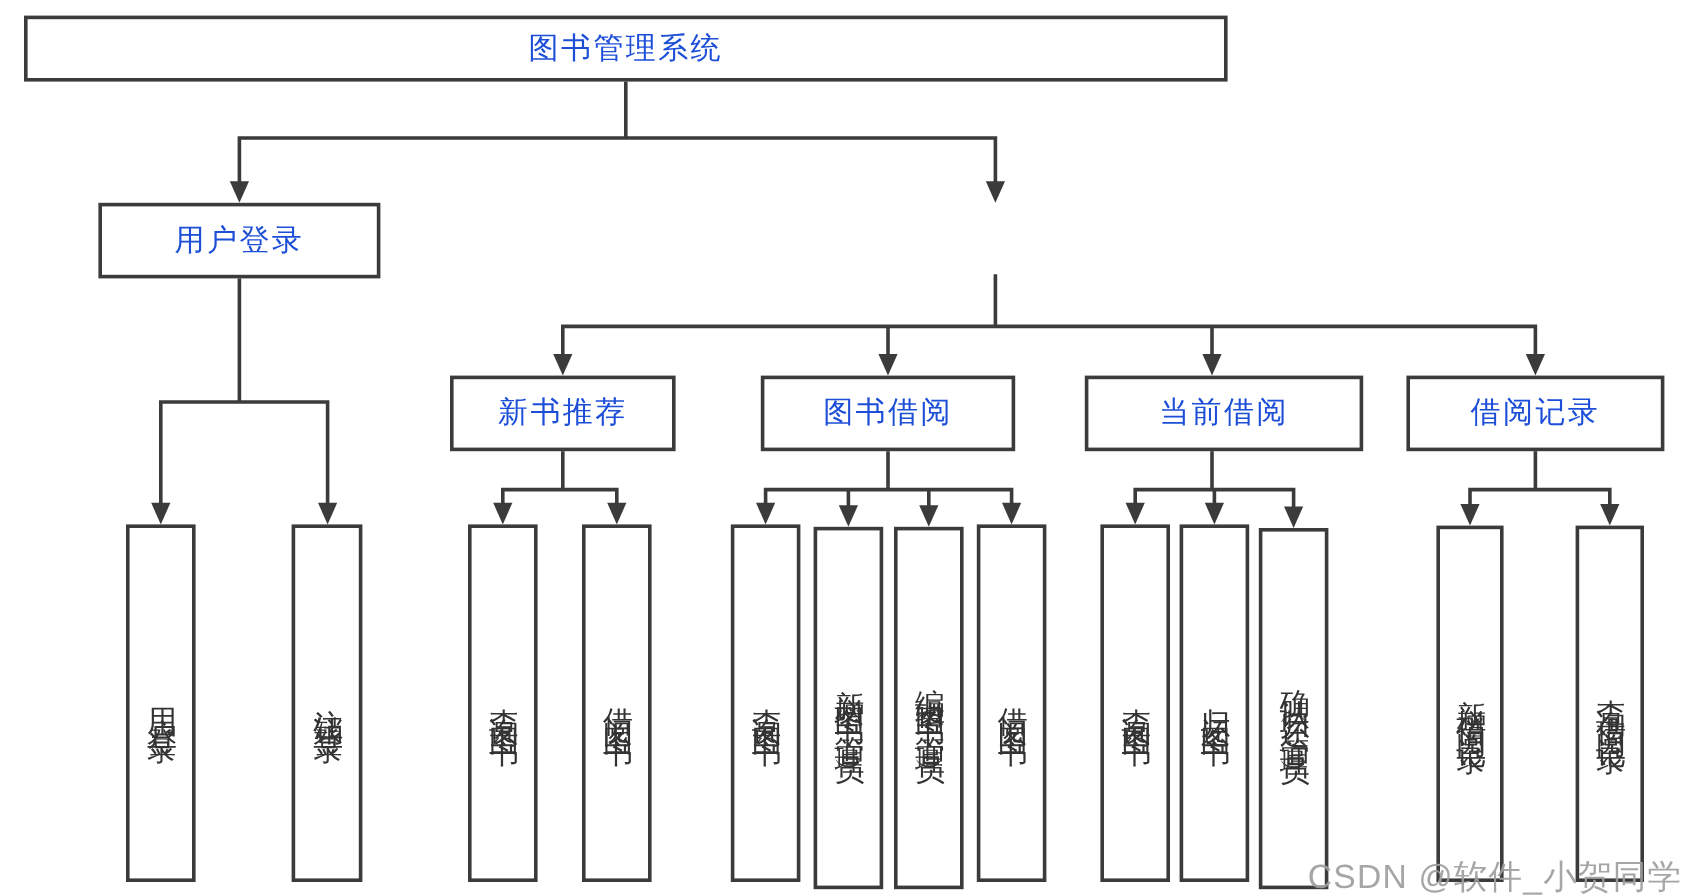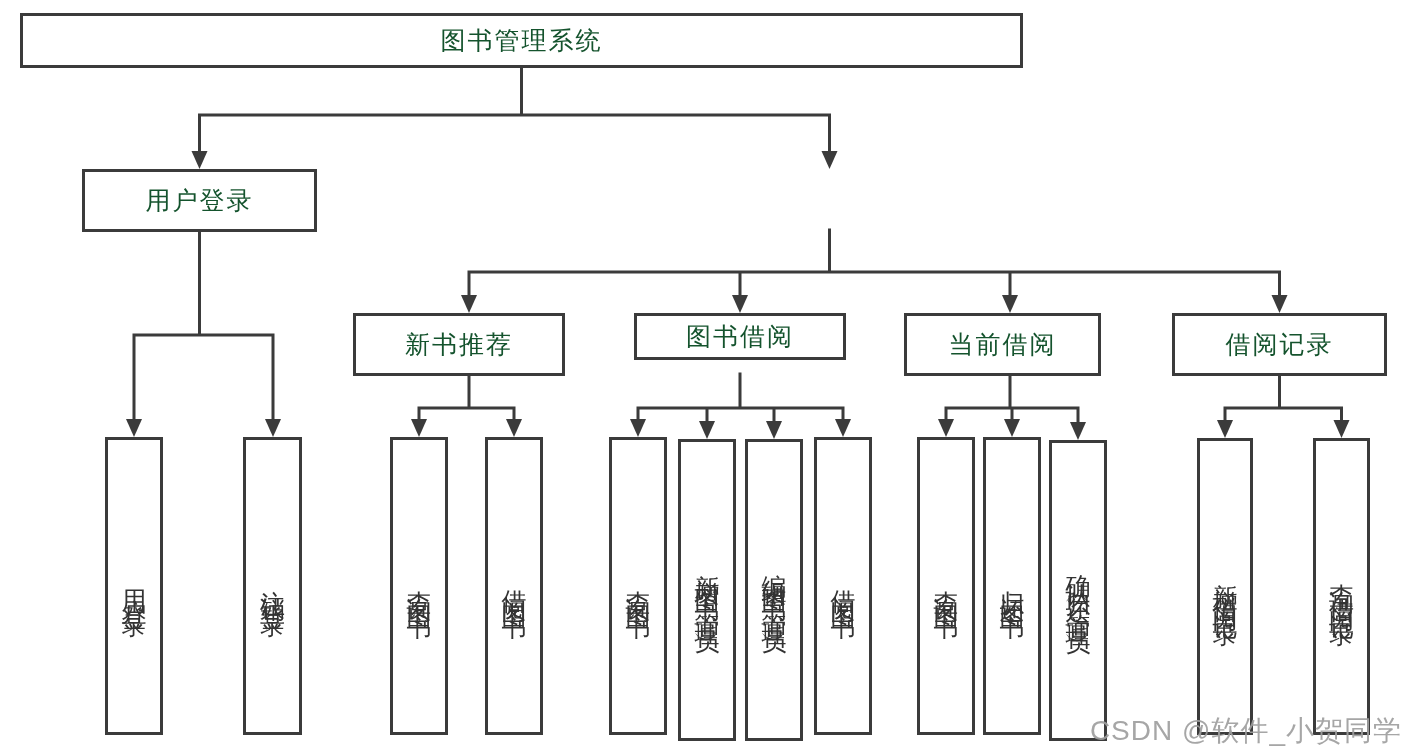--- a/index.html
+++ b/index.html
@@ -16,21 +16,21 @@
     position:absolute;
     box-sizing:border-box;
     background:#ffffff;
     border:3px solid #3b3b3b;
     display:flex;align-items:center;justify-content:center;
     z-index:2;
   }
   .hlabel{
     font-size:25px;
     letter-spacing:2px;
-    color:#14532d;
+    color:#1d4ed8;
     white-space:nowrap;
     line-height:1;
   }
   .vlabel{
     writing-mode:vertical-rl;
     text-orientation:mixed;
     font-size:25px;
     letter-spacing:8px;
     color:#333333;
     line-height:1;
@@ -92,27 +92,27 @@
   </svg>
 
   <div class="box" style="left:20px;top:13px;width:1003px;height:55px">
     <span class="hlabel">图书管理系统</span>
   </div>
 
   <div class="box" style="left:82px;top:169px;width:235px;height:63px">
     <span class="hlabel">用户登录</span>
   </div>
 
-  <div class="box" style="left:353px;top:313px;width:212px;height:63px">
+  <div class="box" style="left:375px;top:313px;width:188px;height:63px">
     <span class="hlabel">新书推荐</span>
   </div>
-  <div class="box" style="left:634px;top:313px;width:212px;height:47px">
+  <div class="box" style="left:634px;top:313px;width:212px;height:63px">
     <span class="hlabel">图书借阅</span>
   </div>
-  <div class="box" style="left:904px;top:313px;width:197px;height:63px">
+  <div class="box" style="left:904px;top:313px;width:232px;height:63px">
     <span class="hlabel">当前借阅</span>
   </div>
   <div class="box" style="left:1172px;top:313px;width:215px;height:63px">
     <span class="hlabel">借阅记录</span>
   </div>
 
   <div class="box" style="left:105px;top:437px;width:58px;height:298px">
     <span class="vlabel">用户登录</span>
   </div>
   <div class="box" style="left:243px;top:437px;width:59px;height:298px">

